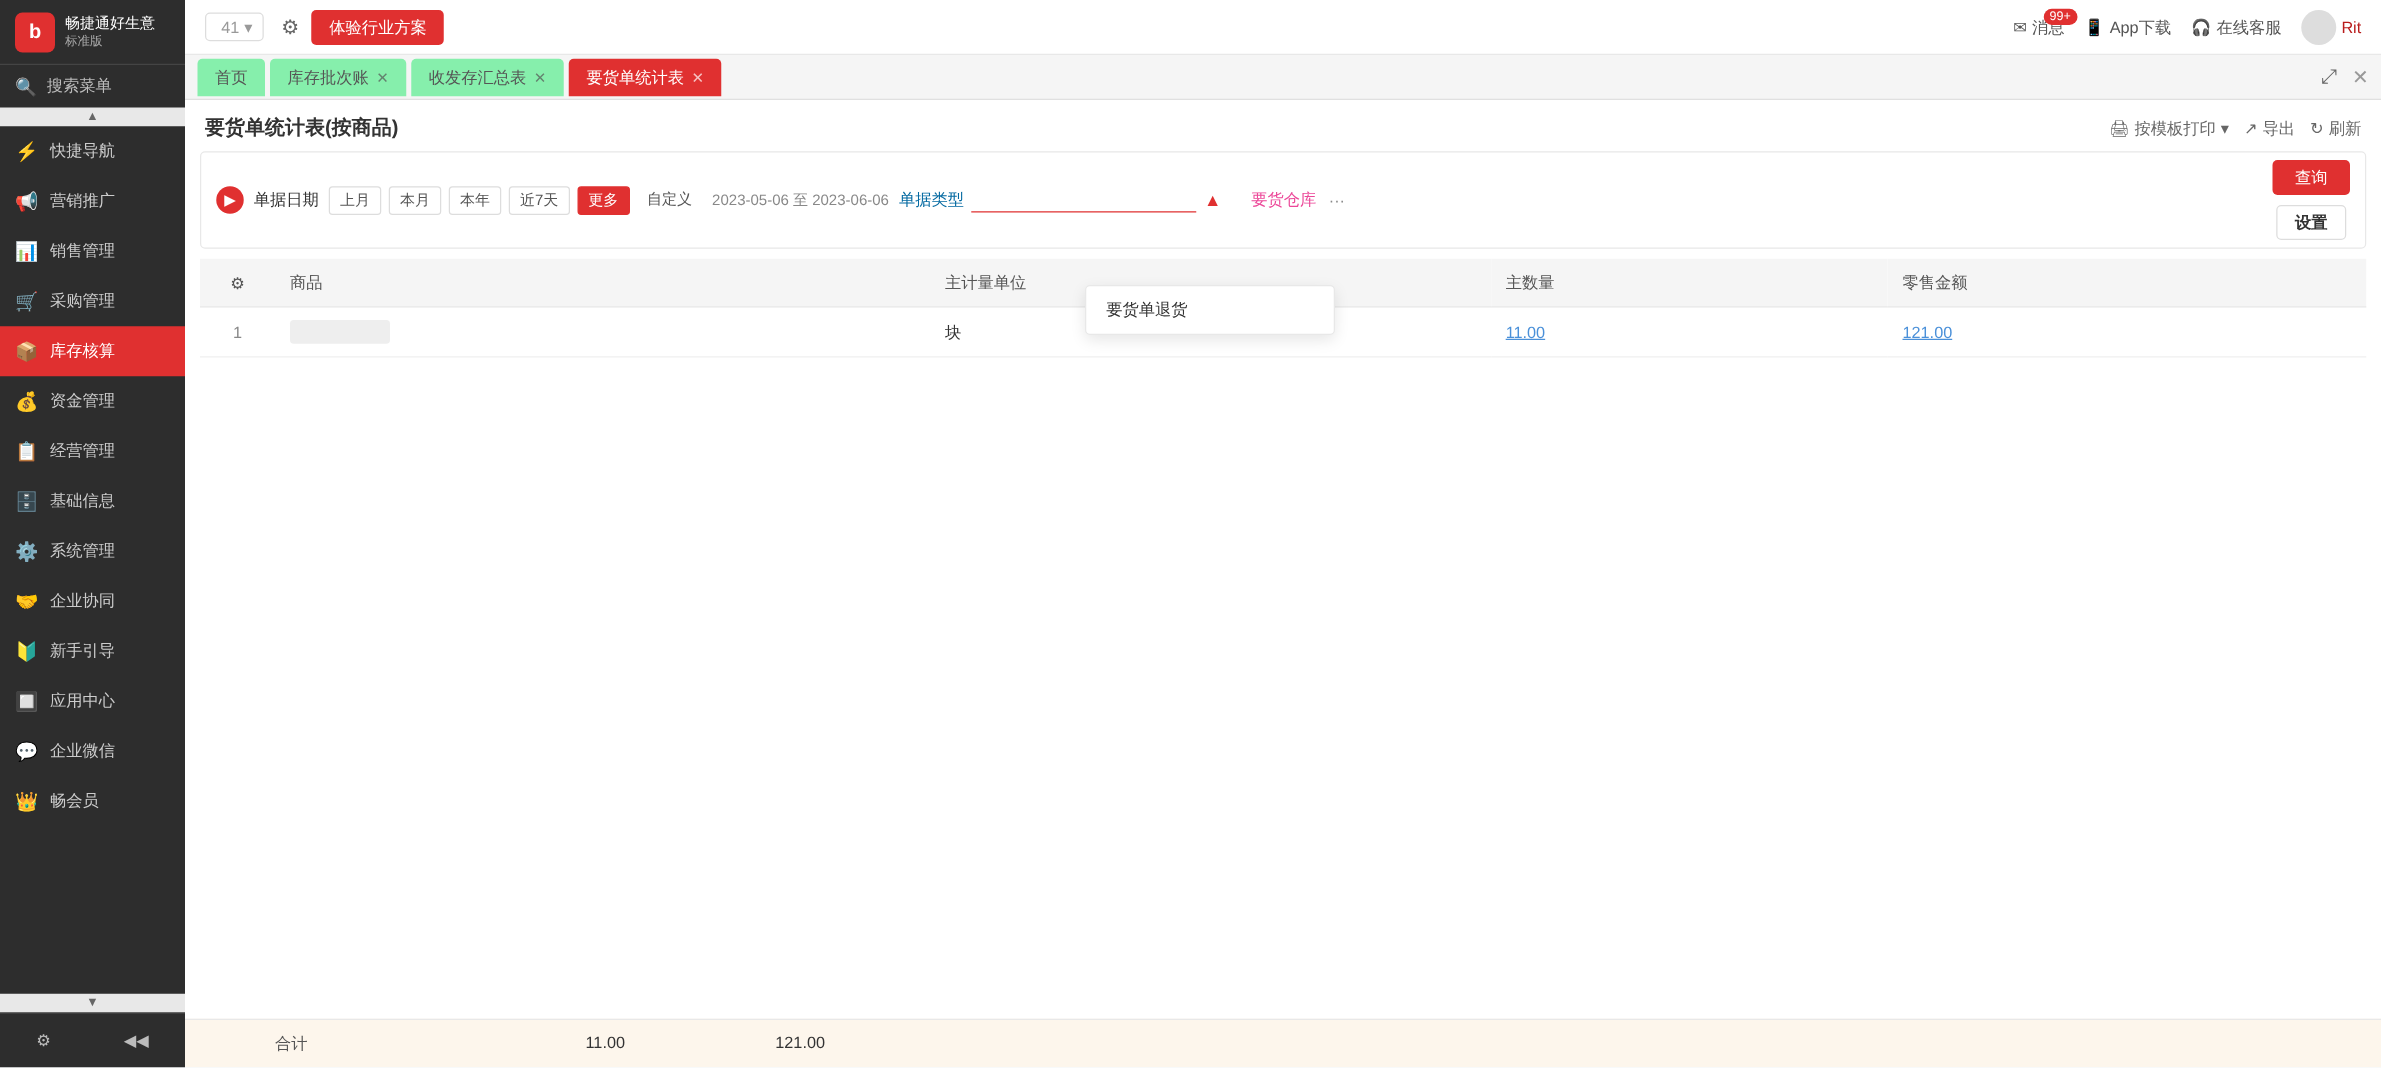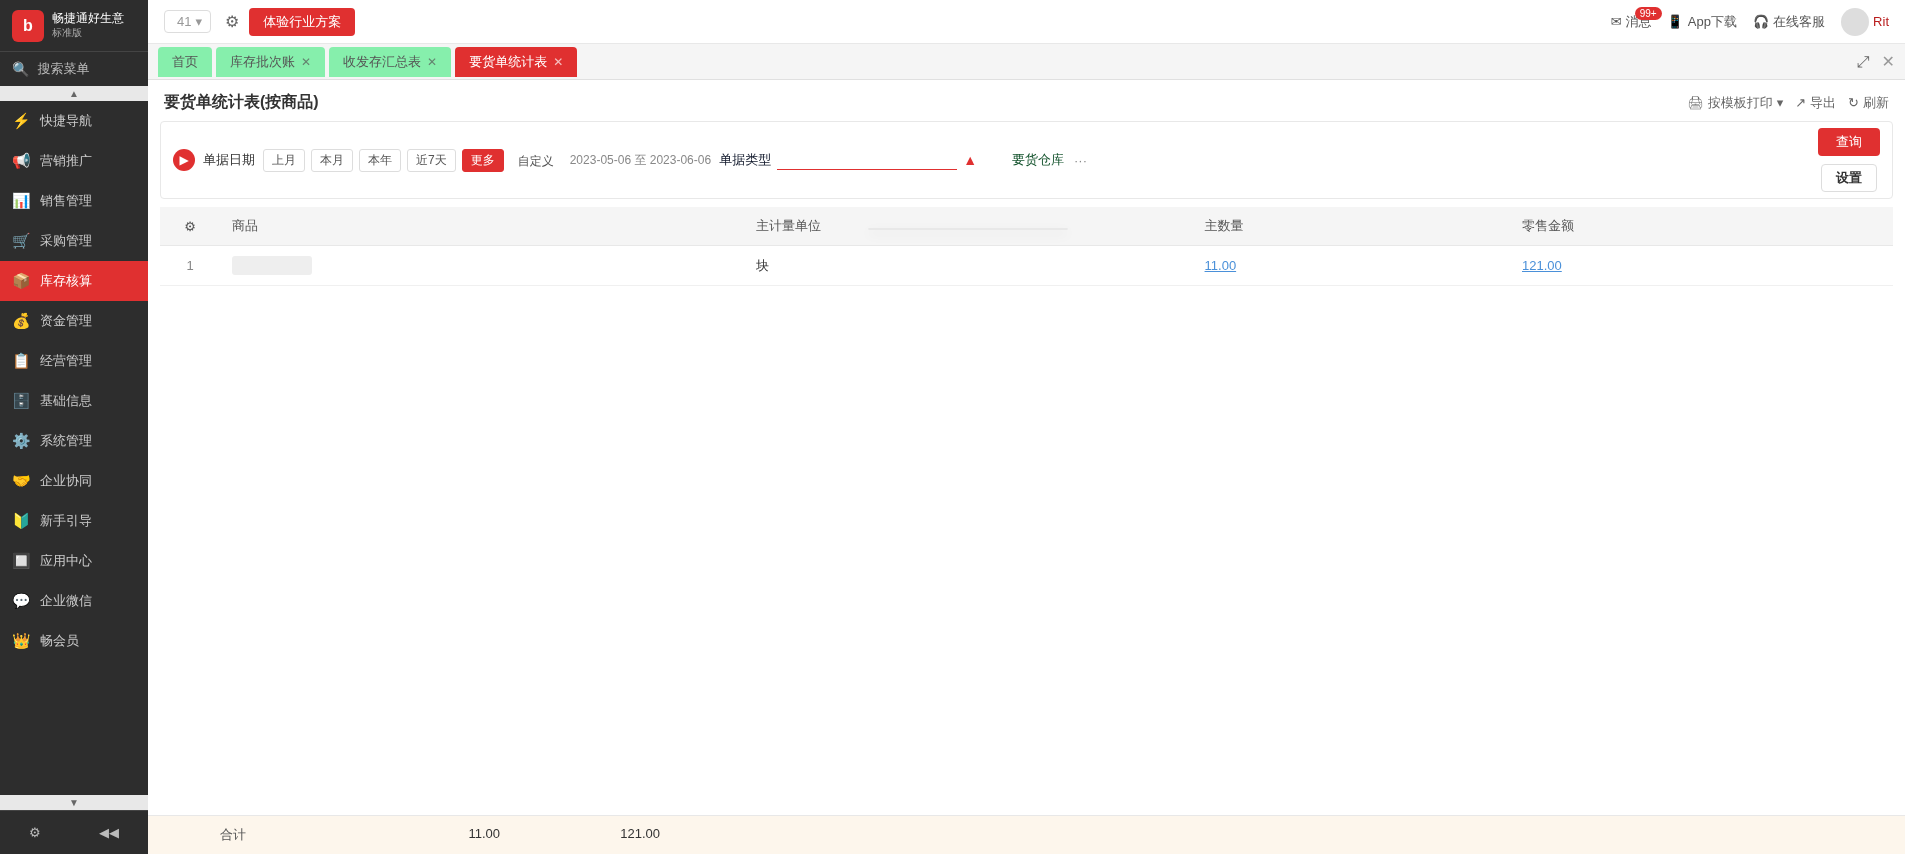--- a/index.html
+++ b/index.html
@@ -251,21 +251,21 @@
       font-size: 12px;
       flex-shrink: 0;
     }
     .filter-label {
       color: #333;
       font-size: 13px;
       white-space: nowrap;
     }
     .filter-date-btns {
       display: flex;
-      align-items: flex-end;
+      align-items: flex-start;
       gap: 6px;
     }
     .filter-date-btn {
       padding: 2px 8px;
       border: 1px solid #ddd;
       border-radius: 3px;
       cursor: pointer;
       font-size: 12px;
       color: #555;
       background: white;
@@ -278,41 +278,41 @@
     .filter-date-range {
       font-size: 12px;
       color: #888;
     }
     .filter-section {
       display: flex;
       align-items: center;
       gap: 6px;
     }
     .filter-type-label {
-      color: #0f172a;
+      color: #0369a1;
       font-size: 13px;
     }
     .filter-type-input {
       border: none;
       border-bottom: 1px solid #e03030;
       outline: none;
       width: 180px;
       font-size: 13px;
       padding: 2px 4px;
       color: #333;
     }
     .filter-type-arrow {
       color: #e03030;
       cursor: pointer;
       font-size: 14px;
     }
     .filter-warehouse-label {
-      color: #14532d;
-      font-size: 13px;
-      margin-left: 27px;
+      color: #ec4899;
+      font-size: 13px;
+      margin-left: 16px;
     }
     .filter-warehouse-dots {
       color: #888;
       cursor: pointer;
       margin-left: 4px;
     }
     .filter-actions {
       margin-left: auto;
       display: flex;
       align-items: center;
@@ -629,20 +629,21 @@
         <span class="filter-warehouse-dots">···</span>
       </div>
 
       <div class="filter-actions">
         <button class="btn-query">查询</button>
         <button class="btn-settings">设置</button>
       </div>
     </div>
 
     <div class="dropdown-menu">
+      <div class="dropdown-item">要货单退货</div>
     </div>
 
     <div class="table-container">
       <table>
         <thead>
           <tr>
             <th>
               <span>⚙</span>
             </th>
             <th>商品</th>

